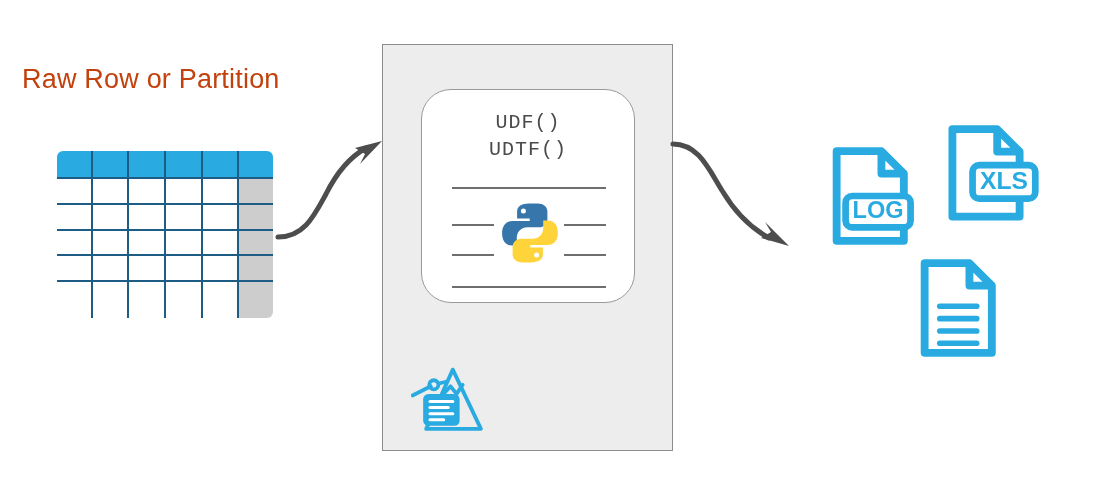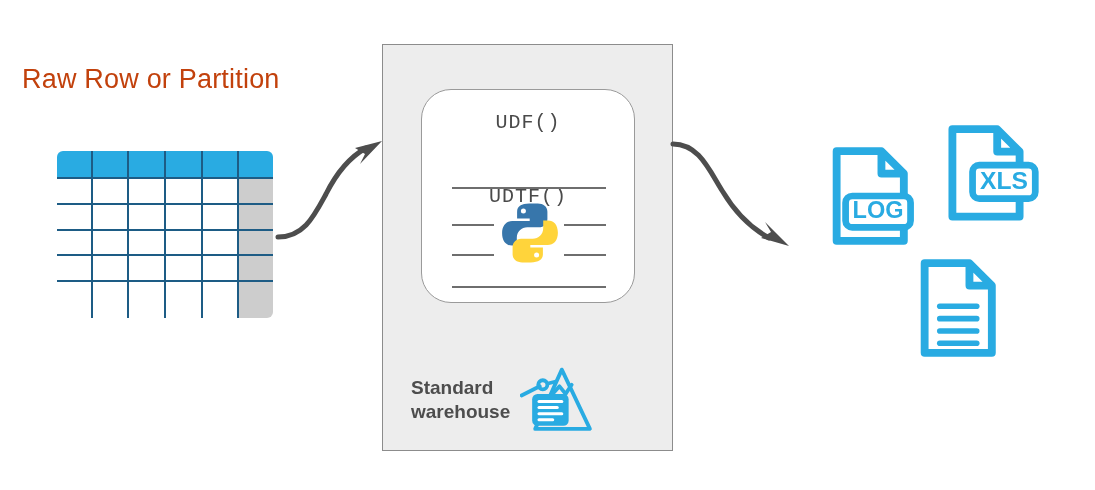--- a/index.html
+++ b/index.html
@@ -84,21 +84,21 @@
     position: absolute;
     left: 0;
     width: 100%;
     text-align: center;
     font-family: "Liberation Mono", "DejaVu Sans Mono", monospace;
     font-size: 20px;
     color: #4a4a4a;
     letter-spacing: 1px;
   }
   #code-udf  { top: 21px; }
-  #code-udtf { top: 48px; margin-top: 47px; }
+  #code-udtf { top: 48px; }
 
   .rule {
     position: absolute;
     height: 2px;
     background: #6e6e6e;
   }
   #rule-1 { left: 30px; top: 97px;  width: 154px; }
   #rule-2a{ left: 30px; top: 134px; width: 42px;  }
   #rule-2b{ left: 142px;top: 134px; width: 42px;  }
   #rule-3a{ left: 30px; top: 164px; width: 42px;  }
@@ -232,22 +232,20 @@
                  L70,45.5 C78,45.5 84,39.5 84,31.5 L84,19.5 C84,11 77,6 68,6 Z"></path>
         <circle fill="#ffffff" cx="44" cy="18.5" r="4.2"></circle>
         <path fill="#ffd43b" d="M56.5,104 C69,104 76.5,99.5 76.5,90.5 L76.5,79 L55.5,79 L55.5,75 L84.5,75
                  C94,75 101.5,68 101.5,54.5 C101.5,41 94.5,34 85,34 L77,34 L77,47 C77,57 69,64.5 59.5,64.5
                  L40,64.5 C32,64.5 26,70.5 26,78.5 L26,90.5 C26,99 33,104 42,104 Z"></path>
         <circle fill="#ffffff" cx="66" cy="91.5" r="4.2"></circle>
       </svg>
     </div>
 
     <div id="warehouse-block">
-      <div id="warehouse-label">Standard
-warehouse</div>
       <svg id="warehouse-icon" viewBox="0 0 100 100">
         <path d="M55,10 L92,88 L20,88 Z" fill="none" stroke="#29abe2" stroke-width="5" stroke-linejoin="round"></path>
         <path d="M41,44 L52,32 L60,42 L68,30" fill="none" stroke="#29abe2" stroke-width="5" stroke-linecap="round" stroke-linejoin="round"></path>
         <rect x="16" y="42" width="48" height="42" rx="7" fill="#29abe2"></rect>
         <rect x="23" y="50" width="34" height="4" rx="2" fill="#ffffff"></rect>
         <rect x="23" y="58" width="28" height="4" rx="2" fill="#ffffff"></rect>
         <rect x="23" y="66" width="34" height="4" rx="2" fill="#ffffff"></rect>
         <rect x="23" y="74" width="22" height="4" rx="2" fill="#ffffff"></rect>
         <path d="M2,44 L26,32" fill="none" stroke="#29abe2" stroke-width="5" stroke-linecap="round"></path>
         <circle cx="30" cy="30" r="6" fill="none" stroke="#29abe2" stroke-width="5"></circle>

